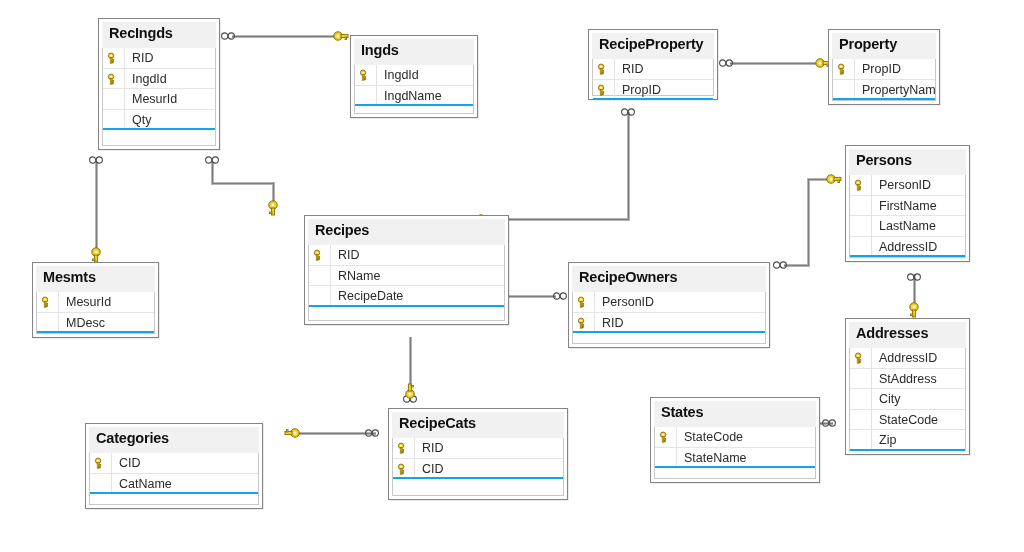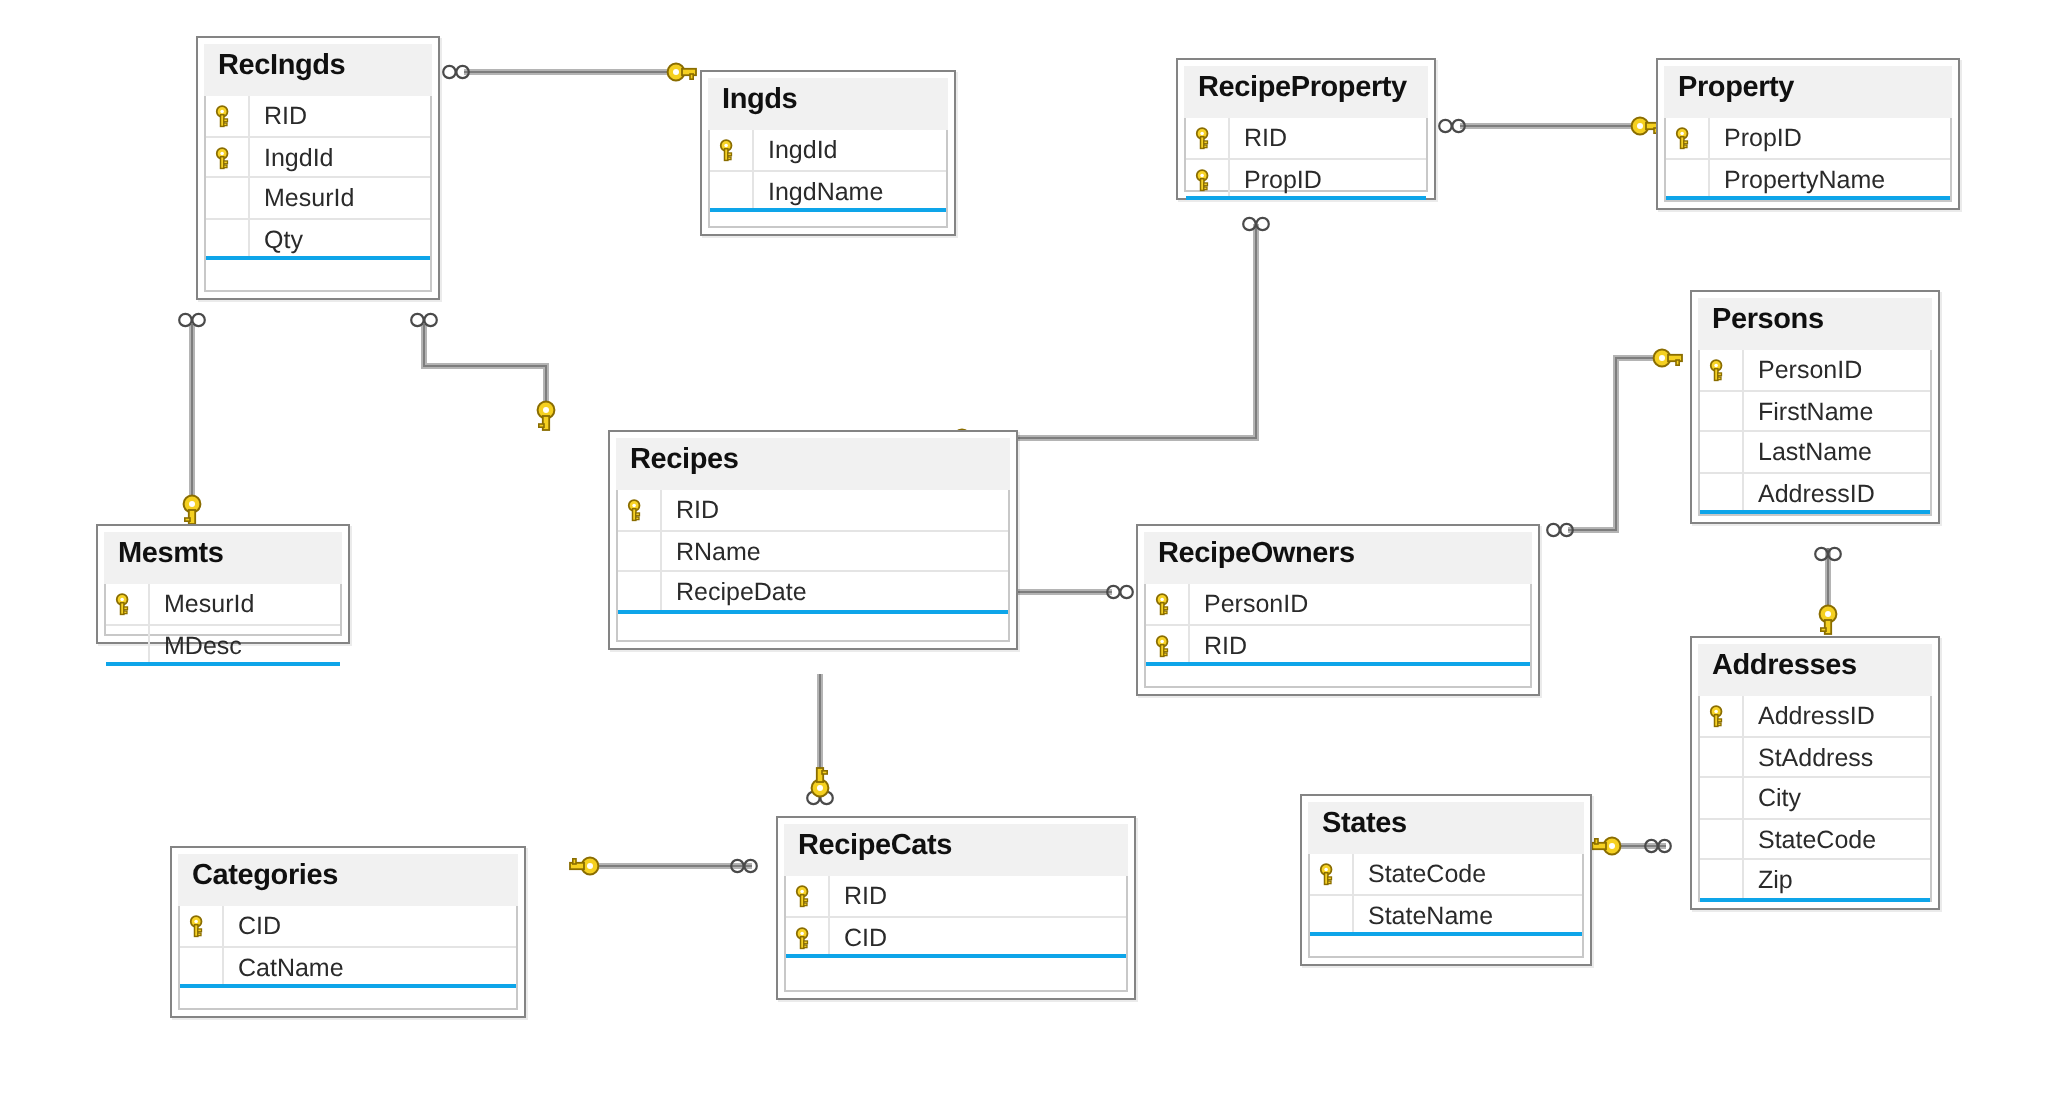--- a/index.html
+++ b/index.html
@@ -280,21 +280,21 @@
                   <circle cx="5" cy="4.6" r="3.3" fill="#f7d327" stroke="#8a6d00" stroke-width="1.1"></circle>
                   <circle cx="5" cy="4.6" r="1.1" fill="#ffffff"></circle>
                   <rect x="4" y="6.6" width="2.1" height="7.2" fill="#f7d327" stroke="#8a6d00" stroke-width="0.9"></rect>
                   <rect x="6" y="9.2" width="2.3" height="1.7" fill="#f7d327" stroke="#8a6d00" stroke-width="0.8"></rect>
                   <rect x="6" y="11.7" width="2.0" height="1.6" fill="#f7d327" stroke="#8a6d00" stroke-width="0.8"></rect>
                 </svg></span><span class="fname">PropID</span></div>
           </div>
           <div class="tbl-filler"></div>
         </div>
       </div>
-      <div class="tbl" style="left: 828px; top: 29px; width: 152px; height: 76px;">
+      <div class="tbl" style="left: 828px; top: 29px; width: 112px; height: 76px;">
         <div class="tbl-title">Property</div>
         <div class="tbl-inner">
           <div class="fields">
             <div class="field"><span class="gutter"><svg class="keyicon" viewBox="0 0 16 16">
                   <circle cx="5" cy="4.6" r="3.3" fill="#f7d327" stroke="#8a6d00" stroke-width="1.1"></circle>
                   <circle cx="5" cy="4.6" r="1.1" fill="#ffffff"></circle>
                   <rect x="4" y="6.6" width="2.1" height="7.2" fill="#f7d327" stroke="#8a6d00" stroke-width="0.9"></rect>
                   <rect x="6" y="9.2" width="2.3" height="1.7" fill="#f7d327" stroke="#8a6d00" stroke-width="0.8"></rect>
                   <rect x="6" y="11.7" width="2.0" height="1.6" fill="#f7d327" stroke="#8a6d00" stroke-width="0.8"></rect>
                 </svg></span><span class="fname">PropID</span></div>
@@ -331,21 +331,21 @@
                   <rect x="4" y="6.6" width="2.1" height="7.2" fill="#f7d327" stroke="#8a6d00" stroke-width="0.9"></rect>
                   <rect x="6" y="9.2" width="2.3" height="1.7" fill="#f7d327" stroke="#8a6d00" stroke-width="0.8"></rect>
                   <rect x="6" y="11.7" width="2.0" height="1.6" fill="#f7d327" stroke="#8a6d00" stroke-width="0.8"></rect>
                 </svg></span><span class="fname">RID</span></div>
             <div class="field"><span class="gutter"></span><span class="fname">RName</span></div>
             <div class="field"><span class="gutter"></span><span class="fname">RecipeDate</span></div>
           </div>
           <div class="tbl-filler"></div>
         </div>
       </div>
-      <div class="tbl" style="left: 48px; top: 262px; width: 127px; height: 60px;">
+      <div class="tbl" style="left: 32px; top: 262px; width: 127px; height: 76px;">
         <div class="tbl-title">Mesmts</div>
         <div class="tbl-inner">
           <div class="fields">
             <div class="field"><span class="gutter"><svg class="keyicon" viewBox="0 0 16 16">
                   <circle cx="5" cy="4.6" r="3.3" fill="#f7d327" stroke="#8a6d00" stroke-width="1.1"></circle>
                   <circle cx="5" cy="4.6" r="1.1" fill="#ffffff"></circle>
                   <rect x="4" y="6.6" width="2.1" height="7.2" fill="#f7d327" stroke="#8a6d00" stroke-width="0.9"></rect>
                   <rect x="6" y="9.2" width="2.3" height="1.7" fill="#f7d327" stroke="#8a6d00" stroke-width="0.8"></rect>
                   <rect x="6" y="11.7" width="2.0" height="1.6" fill="#f7d327" stroke="#8a6d00" stroke-width="0.8"></rect>
                 </svg></span><span class="fname">MesurId</span></div>
@@ -388,21 +388,21 @@
                   <rect x="6" y="11.7" width="2.0" height="1.6" fill="#f7d327" stroke="#8a6d00" stroke-width="0.8"></rect>
                 </svg></span><span class="fname">AddressID</span></div>
             <div class="field"><span class="gutter"></span><span class="fname">StAddress</span></div>
             <div class="field"><span class="gutter"></span><span class="fname">City</span></div>
             <div class="field"><span class="gutter"></span><span class="fname">StateCode</span></div>
             <div class="field"><span class="gutter"></span><span class="fname">Zip</span></div>
           </div>
           <div class="tbl-filler"></div>
         </div>
       </div>
-      <div class="tbl" style="left: 650px; top: 397px; width: 146px; height: 86px;">
+      <div class="tbl" style="left: 650px; top: 397px; width: 170px; height: 86px;">
         <div class="tbl-title">States</div>
         <div class="tbl-inner">
           <div class="fields">
             <div class="field"><span class="gutter"><svg class="keyicon" viewBox="0 0 16 16">
                   <circle cx="5" cy="4.6" r="3.3" fill="#f7d327" stroke="#8a6d00" stroke-width="1.1"></circle>
                   <circle cx="5" cy="4.6" r="1.1" fill="#ffffff"></circle>
                   <rect x="4" y="6.6" width="2.1" height="7.2" fill="#f7d327" stroke="#8a6d00" stroke-width="0.9"></rect>
                   <rect x="6" y="9.2" width="2.3" height="1.7" fill="#f7d327" stroke="#8a6d00" stroke-width="0.8"></rect>
                   <rect x="6" y="11.7" width="2.0" height="1.6" fill="#f7d327" stroke="#8a6d00" stroke-width="0.8"></rect>
                 </svg></span><span class="fname">StateCode</span></div>

